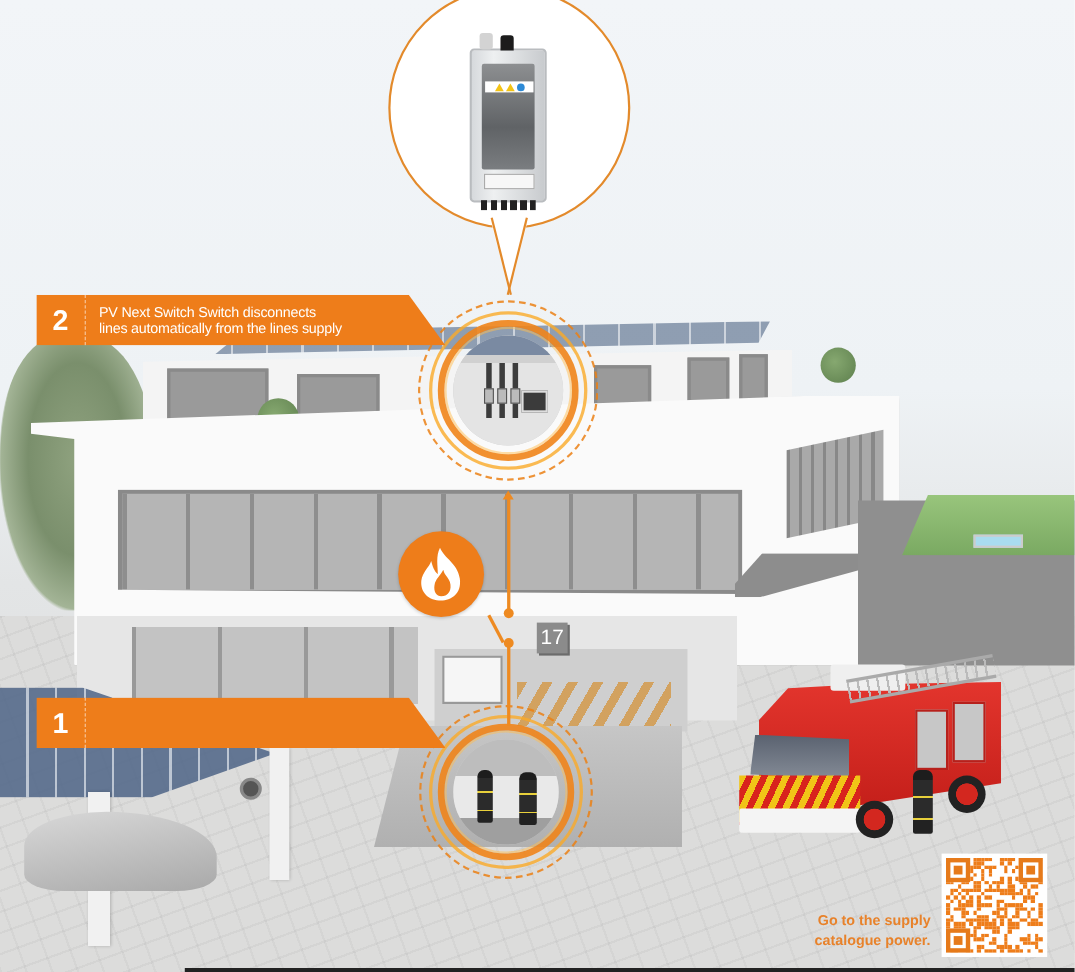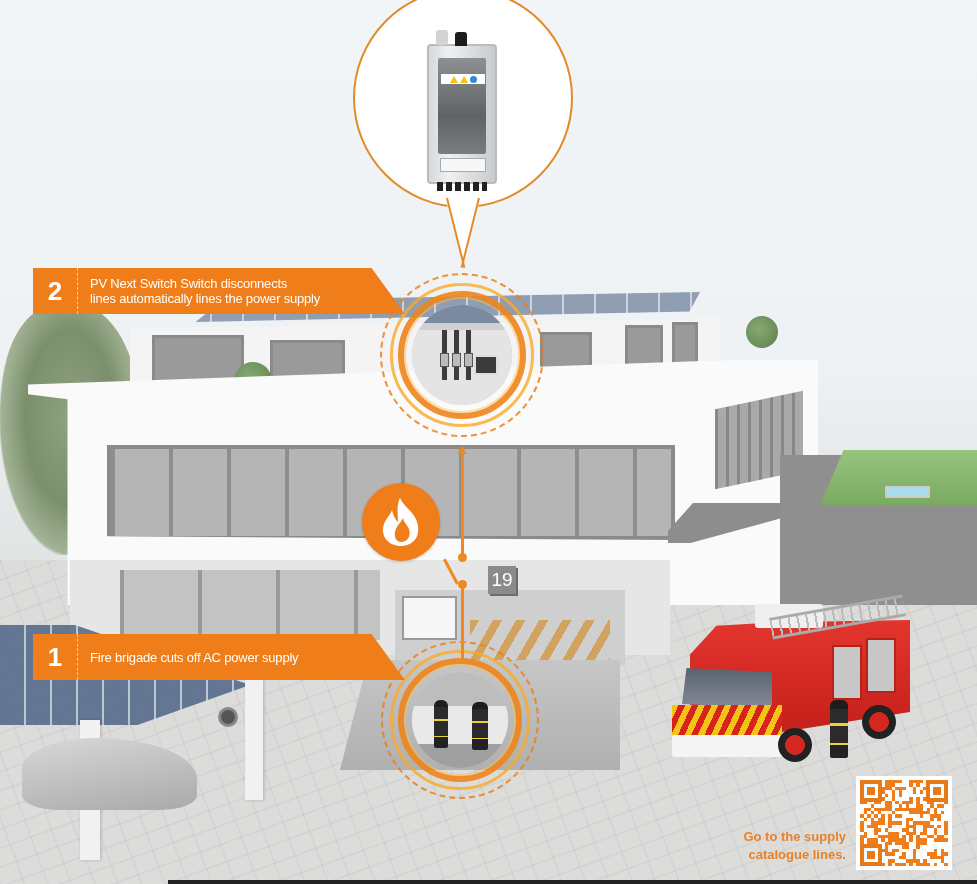--- a/index.html
+++ b/index.html
@@ -404,40 +404,37 @@
 <div class="abs switch-lever" style="left:456px;top:556px;"></div>
 <div class="abs dot" style="left:458px;top:580px;"></div>
 <div class="abs connector" style="left:461px;top:585px;height:75px;"></div>
 
 <div class="abs fire-badge">
   <svg width="46" height="52" viewBox="0 0 46 52">
     <path d="M22 2 C26 12 38 16 40 30 C42 44 32 50 23 50 C12 50 4 43 5 32 C6 24 12 20 14 14 C16 22 18 24 20 26 C20 18 18 10 22 2 Z M23 46 C30 46 33 40 31 33 C29 28 26 27 25 22 C22 28 18 30 17 36 C16 42 19 46 23 46 Z" fill="#ffffff"></path>
   </svg>
 </div>
 
-<div class="abs floor-num">19</div>
+<div class="abs floor-num">17</div>
 
 <div class="abs banner" style="left:33px;top:268px;width:372px;">
   <div class="banner-num">2</div>
   <div class="banner-text">
     <span>PV Next Switch Switch disconnects</span>
-    <span>lines automatically lines the power supply</span>
+    <span>lines automatically from the lines supply</span>
   </div>
 </div>
 
 <div class="abs banner" style="left:33px;top:634px;width:372px;">
   <div class="banner-num">1</div>
-  <div class="banner-text">
-    <span>Fire brigade cuts off AC power supply</span>
-  </div>
 </div>
 
 <div class="abs cta">
   <div>Go to the supply</div>
-  <div>catalogue lines.</div>
+  <div>catalogue power.</div>
 </div>
 
 <div class="abs qr">
   <div class="qr-grid" id="qr-grid">
       <span style="background: rgb(255, 255, 255);"></span>
       <span style="background: rgb(255, 255, 255);"></span>
       <span style="background: rgb(238, 125, 26);"></span>
       <span style="background: rgb(238, 125, 26);"></span>
       <span style="background: rgb(255, 255, 255);"></span>
       <span style="background: rgb(255, 255, 255);"></span>

